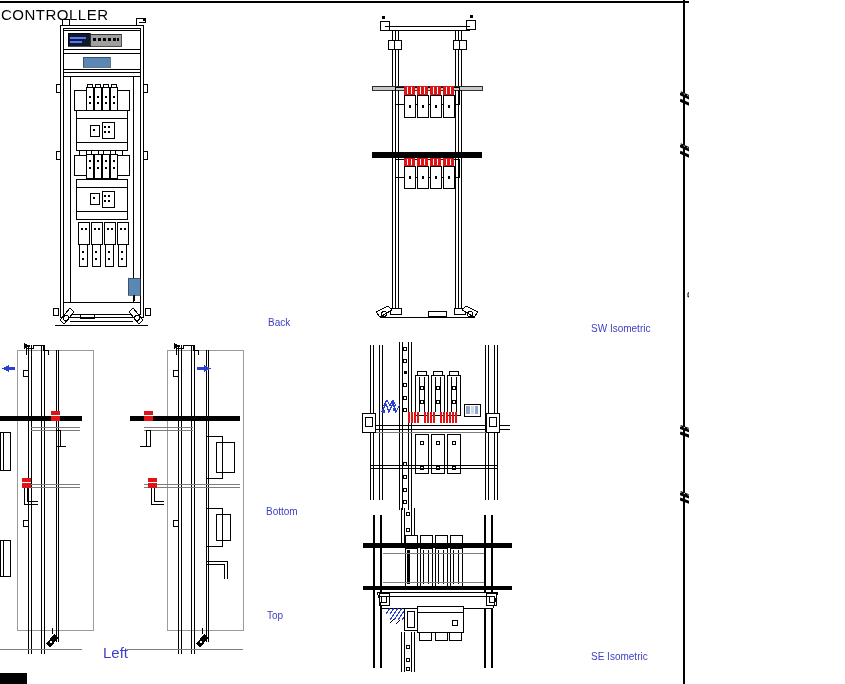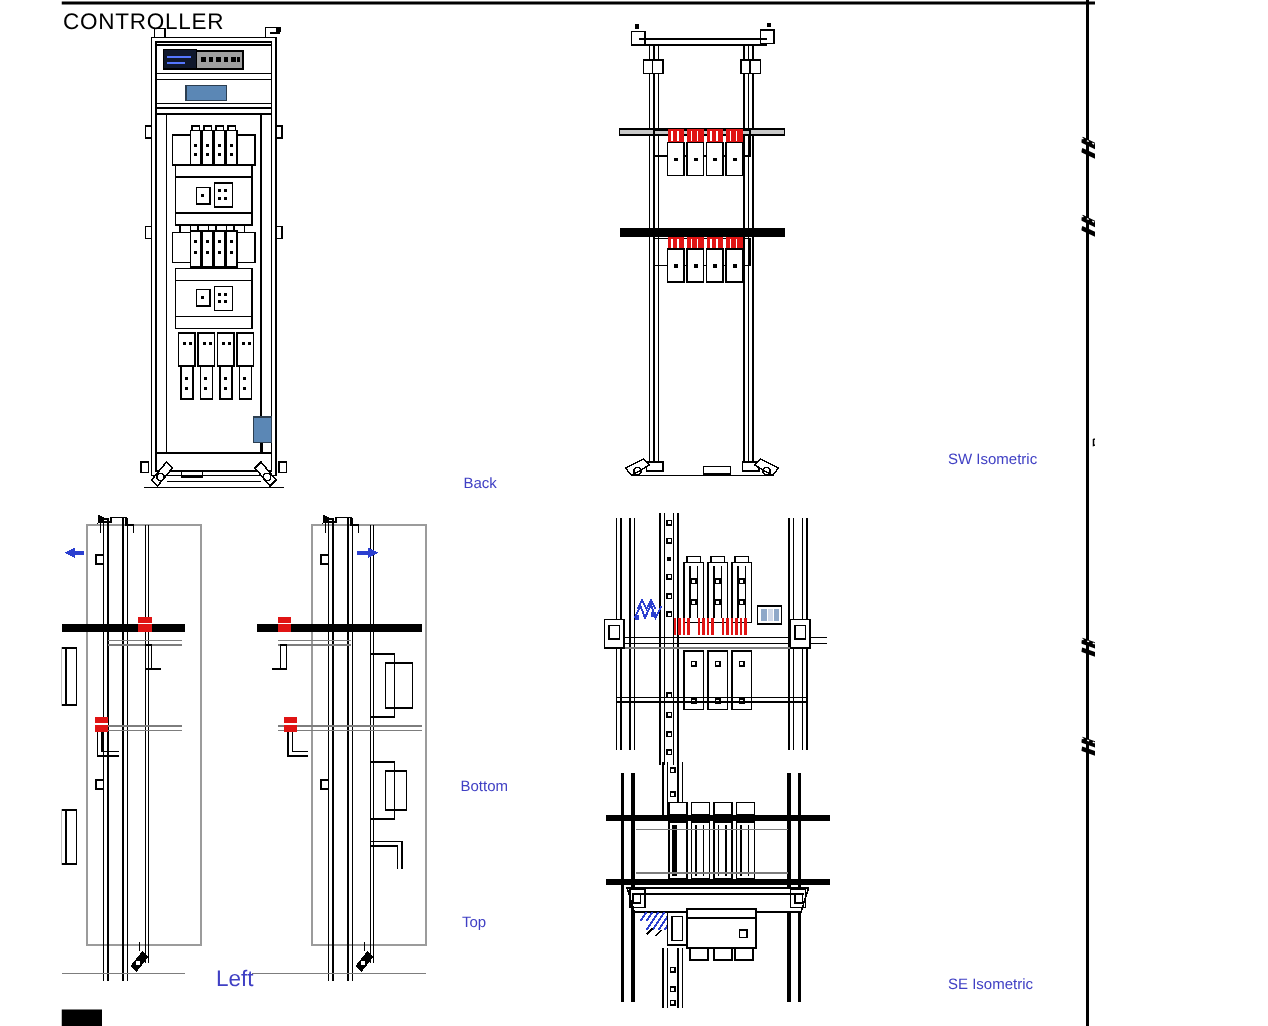--- a/index.html
+++ b/index.html
@@ -1,18 +1,18 @@
 <!DOCTYPE html>
 <html style="--background: #ffffff; --label: #4040c4; --line: #000000; --accent-red: #e01414; --accent-blue: #5b87b5; --display-dark: #10182c; --display-dots: #5577ff; --panel-gray: #9f9f9f; --rail-gray: #7d7d7d; --wire-blue: #2b3fd0;"><head>
 <meta charset="utf-8">
 <style>
   html,body{margin:0;padding:0;background:#fff;}
   #canvas{
     position:relative;width:689px;height:684px;background:var(--background,#fff);
-    overflow:hidden;font-family:"Liberation Sans",sans-serif;margin-left:41px;
+    overflow:hidden;font-family:"Liberation Sans",sans-serif;
   }
   .border-top{position:absolute;left:0;top:1px;width:845px;height:2px;background:#000;}
   .border-right{position:absolute;right:4px;top:0;width:2px;height:684px;background:#000;}
   .drawing-title{
     position:absolute;left:1px;top:6px;font-size:15px;color:#000;
     letter-spacing:0.5px;white-space:nowrap;
   }
   .view{position:absolute;}
   .view-label{
     position:absolute;color:var(--label,#4040c4);font-size:10px;white-space:nowrap;
@@ -740,20 +740,20 @@
       <polygon class="kf" points="41,264 51,268 49,275 39,271"></polygon>
         <circle class="kf" cx="47" cy="270" r="2.5"></circle>
       <polygon class="kf" points="95,284 106,288 104,295 93,291"></polygon>
         <circle class="kf" cx="101" cy="290" r="2.5"></circle>
       <line class="k" x1="42" y1="240" x2="42" y2="266"></line>
       <line class="k" x1="99" y1="250" x2="99" y2="286"></line>
     </g>
   </svg>
 
   <div class="view-label" style="left:268px;top:317px">Back</div>
-  <div class="view-label" style="left:591px;top:301px">SW Isometric</div>
+  <div class="view-label" style="left:591px;top:323px">SW Isometric</div>
   <div class="view-label big" style="left:103px;top:644px">Left</div>
-  <div class="view-label" style="left:266px;top:519px">Bottom</div>
+  <div class="view-label" style="left:266px;top:506px">Bottom</div>
   <div class="view-label" style="left:267px;top:610px">Top</div>
   <div class="view-label" style="left:591px;top:651px">SE Isometric</div>
 
   <div class="corner-artifact"></div>
 </div>
 
 </body></html>

